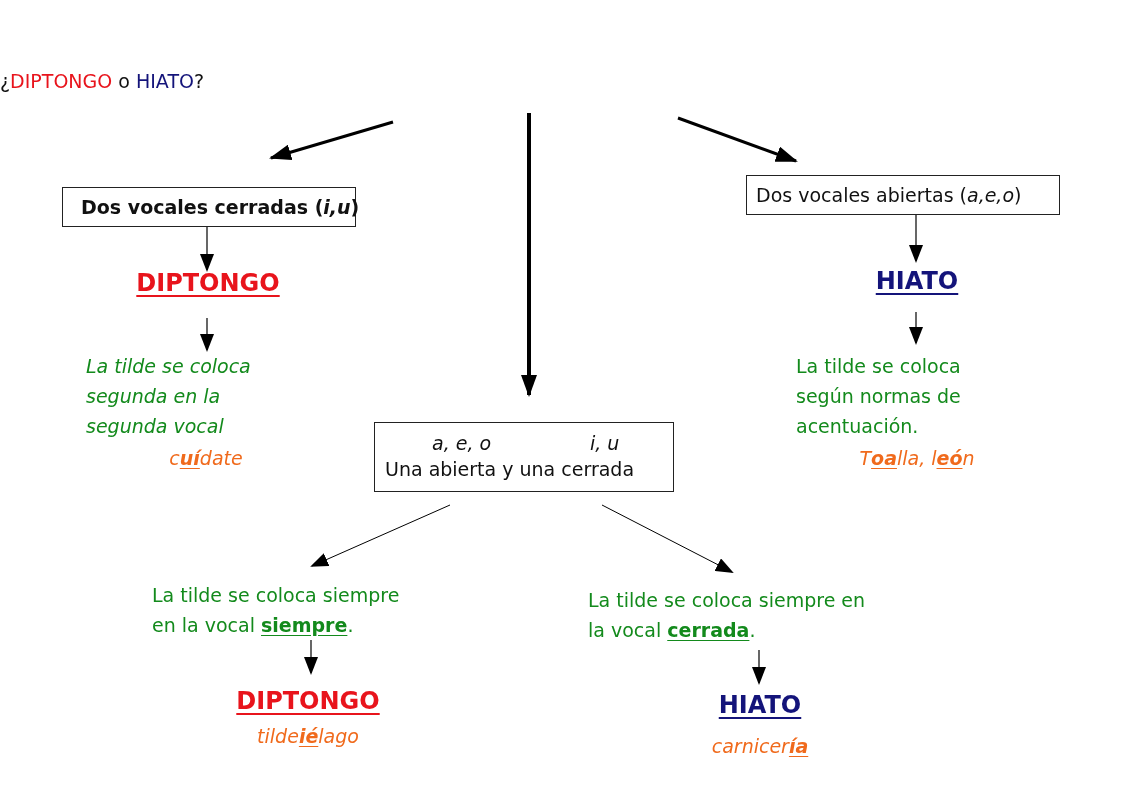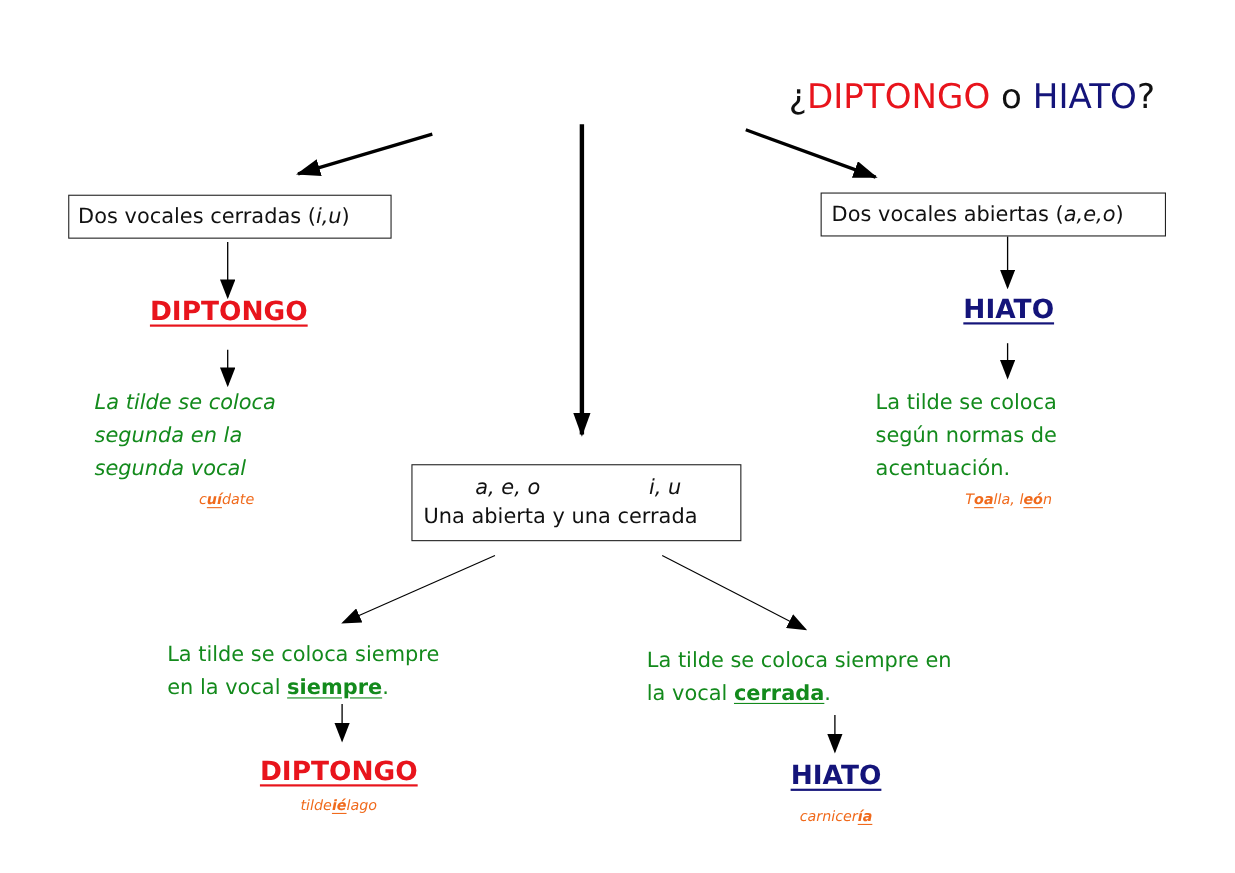--- a/index.html
+++ b/index.html
@@ -1,30 +1,30 @@
 <!DOCTYPE html>
 <html><head>
   <meta charset="utf-8">
   <style>
     html, body { margin: 0; padding: 0; background: #ffffff; }
     body { width: 1123px; height: 794px; position: relative; overflow: hidden;
            font-family: "DejaVu Sans", sans-serif; }
     .abs { position: absolute; }
     svg.arrows { position: absolute; left: 0; top: 0; width: 1123px; height: 794px; pointer-events: none; }
-    .title { left: 0; width: 1050px; top: 70px; text-align: right; font-size: 31px; color: #111; white-space: nowrap; }
+    .title { left: 0; width: 1050px; top: 70px; text-align: left; font-size: 19px; color: #111; white-space: nowrap; }
     .title .red { color: #e8141c; }
     .title .blue { color: #14147a; }
     .box { border: 1.5px solid #222; background: #fff; color: #111; font-size: 19px; box-sizing: border-box; white-space: nowrap; }
     .box i { font-style: italic; }
     .head-red { color: #e8141c; font-weight: bold; text-decoration: underline; text-decoration-thickness: 2px; text-underline-offset: 4px; font-size: 24px; text-align: center; }
     .head-blue { color: #14147a; font-weight: bold; text-decoration: underline; text-decoration-thickness: 2px; text-underline-offset: 4px; font-size: 24px; text-align: center; }
     .green { color: #138a1c; font-size: 19px; line-height: 30px; text-align: left; }
     .green.it { font-style: italic; }
     .green b { text-decoration: underline; text-underline-offset: 3px; }
-    .ex { color: #f06a1c; font-style: italic; font-size: 13px; text-align: center; }
+    .ex { color: #f06a1c; font-style: italic; font-size: 19px; text-align: center; }
     .ex u { font-weight: bold; text-underline-offset: 3px; }
   </style>
 </head>
 <body>
 
 <svg class="arrows" viewBox="0 0 1123 794">
   <defs>
     <marker id="ah" markerWidth="10" markerHeight="10" refX="9" refY="5" orient="auto" markerUnits="userSpaceOnUse">
       <path d="M0,0 L10,5 L0,10 z" fill="#000"></path>
     </marker>
@@ -49,21 +49,21 @@
   <line x1="450" y1="505" x2="312" y2="566" stroke="#000" stroke-width="1" marker-end="url(#ahMed)"></line>
   <line x1="602" y1="505" x2="732" y2="572" stroke="#000" stroke-width="1" marker-end="url(#ahMed)"></line>
   <line x1="311" y1="640" x2="311" y2="673" stroke="#000" stroke-width="1.2" marker-end="url(#ahMed)"></line>
   <line x1="759" y1="650" x2="759" y2="683" stroke="#000" stroke-width="1.2" marker-end="url(#ahMed)"></line>
 </svg>
 
 <div class="abs title">
   <span>¿</span><span class="red">DIPTONGO</span><span style="white-space:pre"> o </span><span class="blue">HIATO</span><span>?</span>
 </div>
 
-<div class="abs box" style="left:62px; top:177px; width:294px; height:40px; padding:8px 0 0 8px;">
+<div class="abs box" style="left:62px; top:187px; width:294px; height:40px; padding:8px 0 0 18px;font-weight:bold;">
   <span>Dos vocales cerradas (</span><i>i,u</i><span>)</span>
 </div>
 <div class="abs head-red" style="left:108px; width:200px; top:269px;">DIPTONGO</div>
 <div class="abs green it" style="left:86px; width:240px; top:351px;">
   <div>La tilde se coloca</div>
   <div>segunda en la</div>
   <div>segunda vocal</div>
 </div>
 <div class="abs ex" style="left:106px; width:200px; top:447px;">
   <span>c</span><u>uí</u><span>date</span>

